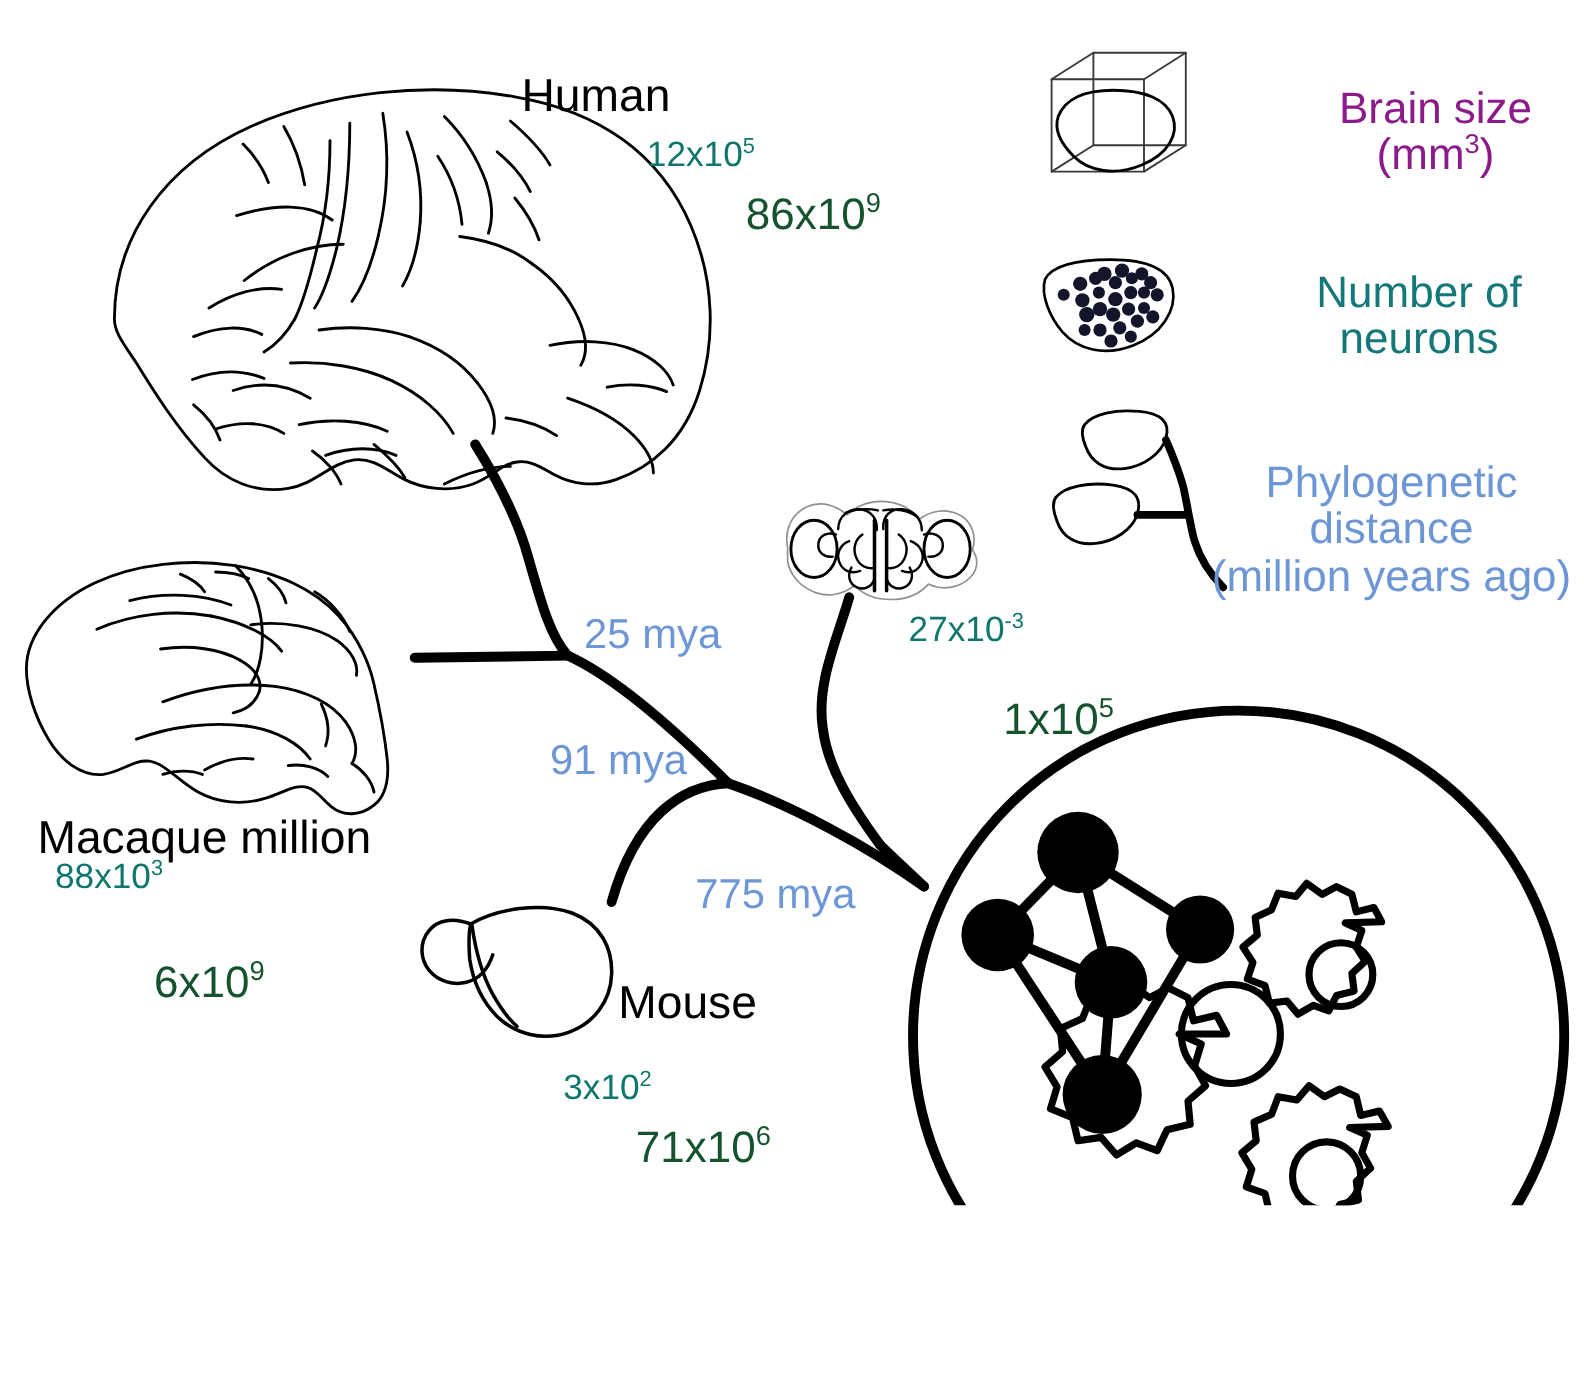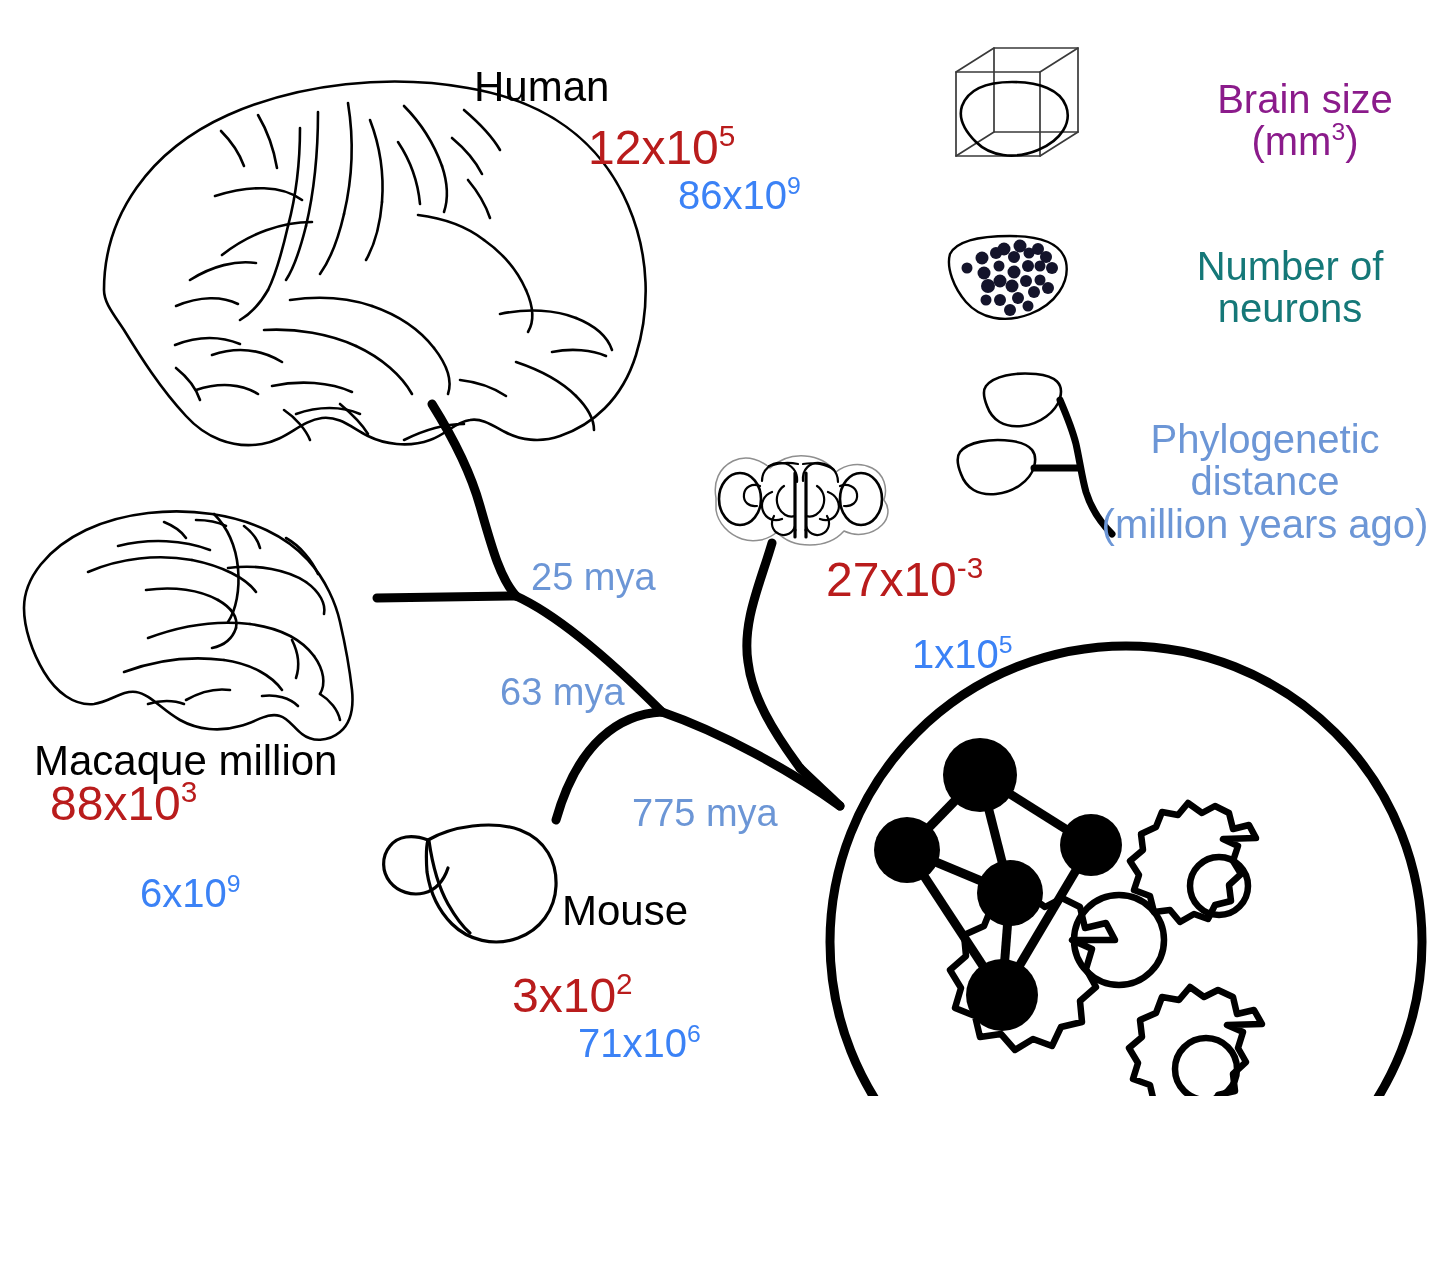--- a/index.html
+++ b/index.html
@@ -26,25 +26,25 @@
   .lbl {
     position: absolute;
     white-space: nowrap;
     line-height: 1.0;
   }
   .species-name {
     color: #000000;
     font-size: 42px;
   }
   .val-brain {
-    color: #b91c1c;
-    font-size: 48px;
+    color: #0f766e;
+    font-size: 32px;
   }
   .val-neuron {
-    color: #3b82f6;
+    color: #14532d;
     font-size: 40px;
   }
   .val-mya {
     color: #6C96D6;
     font-size: 38px;
   }
   .legend-brain {
     color: #8B1B8B;
     font-size: 40px;
     text-align: center;
@@ -386,21 +386,21 @@
   </div>
 
   <div class="lbl val-brain" style="left:826px; top:556px;">
     <span>27x10</span><sup>-3</sup>
   </div>
   <div class="lbl val-neuron" style="left:912px; top:634px;">
     <span>1x10</span><sup>5</sup>
   </div>
 
   <div class="lbl val-mya" style="left:531px; top:558px;">25 mya</div>
-  <div class="lbl val-mya" style="left:500px; top:673px;">63 mya</div>
+  <div class="lbl val-mya" style="left:500px; top:673px;">91 mya</div>
   <div class="lbl val-mya" style="left:632px; top:794px;">775 mya</div>
 
   <div class="lbl legend-brain" style="left:1160px; top:78px; width:290px;">
     <span class="stacked">Brain size</span>
     <span class="stacked"><span>(mm</span><sup>3</sup><span>)</span></span>
   </div>
 
   <div class="lbl legend-phylo" style="left:1090px; top:418px; width:350px;">
     <span class="stacked">Phylogenetic</span>
     <span class="stacked">distance</span>

